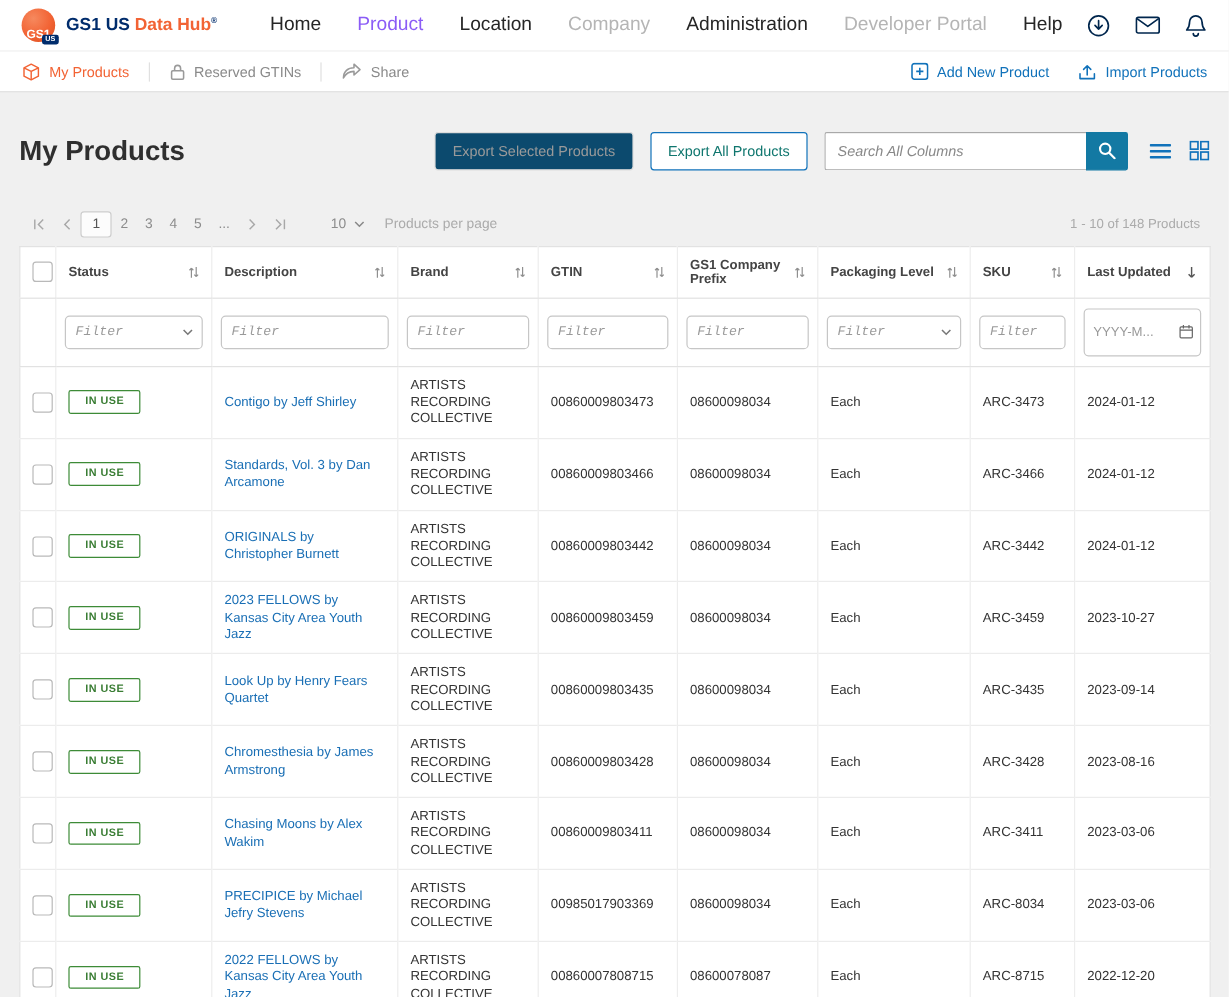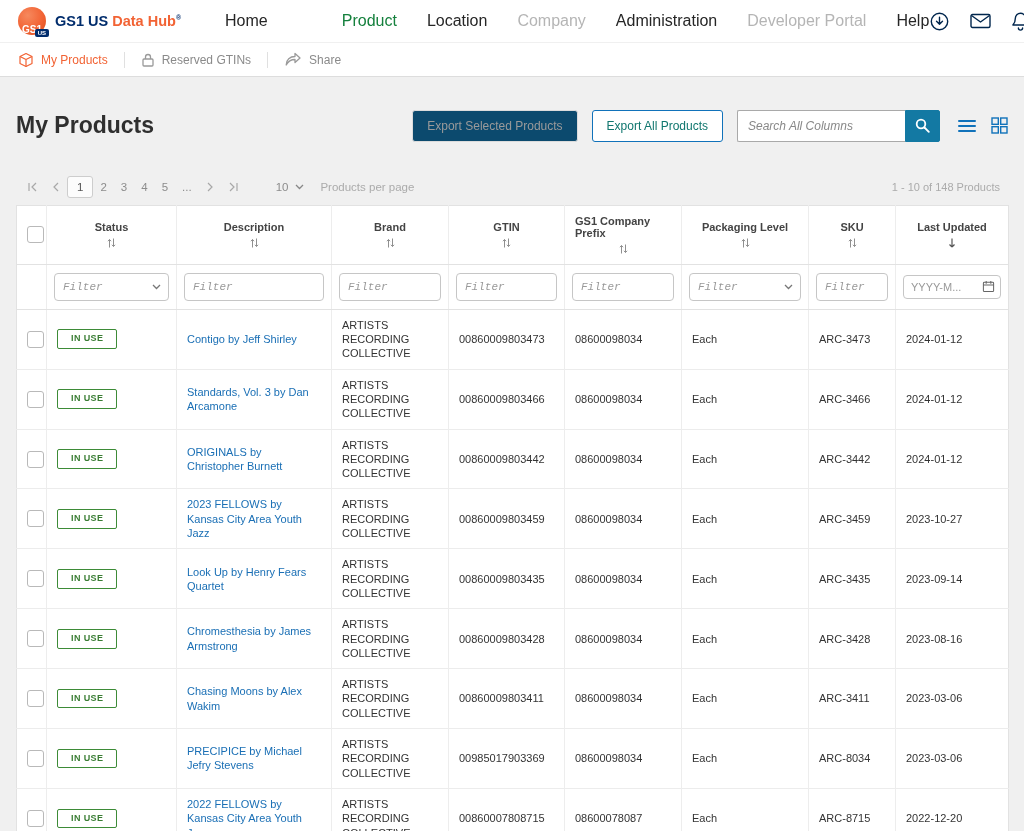--- a/index.html
+++ b/index.html
@@ -31,21 +31,21 @@
     background: #002c6c; color: #fff; font-size: 6px;
     padding: 1px 3px; border-radius: 2px; font-weight: bold;
   }
   .brand { font-size: 14.5px; font-weight: bold; white-space: nowrap; }
   .brand .navy { color: #002c6c; }
   .brand .orange { color: #f26334; }
   .brand sup { font-size: 7px; color: #002c6c; }
 
   .mainnav { display: flex; gap: 30px; margin-left: 44px; font-size: 16px; }
   .nav-item { color: #262626; cursor: pointer; white-space: nowrap; }
-  .nav-item.active { color: #15803d; margin-left: 44px; }
+  .nav-item.active { color: #8b5cf6; }
   .nav-item.disabled { color: #b5b5b5; }
 
   .top-icons { margin-left: auto; display: flex; gap: 20px; align-items: center; }
   .icon-btn { cursor: pointer; display: flex; }
 
   
   .toolbar {
     height: 33px; background: #fff;
     border-top: 1px solid #f0f0f0;
     border-bottom: 1px solid #ddd;
@@ -61,21 +61,21 @@
   
   .content { padding: 0 16px; }
   .page-head { display: flex; align-items: center; padding: 20px 0 14px; }
   .page-title { font-size: 23px; font-weight: bold; color: #2f2f2f; }
   .head-actions { margin-left: auto; display: flex; align-items: center; gap: 14px; }
   .btn { font-size: 12px; padding: 8px 14px; border-radius: 3px; cursor: pointer; white-space: nowrap; font-family: inherit; }
   .btn-export-selected { background: #0c4a6e; color: #9a9a9a; border: 1px solid #dcdcdc; }
   .btn-export-all { background: #fff; color: #0f766e; border: 1px solid #1172ba; }
   .search-group { display: flex; }
   .search-input {
-    width: 168px; height: 32px; border: 1px solid #a9a9a9; border-right: none;
+    width: 218px; height: 32px; border: 1px solid #a9a9a9; border-right: none;
     padding: 0 10px; font-size: 12px; font-family: inherit; color: #555;
     border-radius: 2px 0 0 2px; outline: none; box-sizing: border-box;
   }
   .search-input::placeholder { font-style: italic; color: #888; }
   .search-btn {
     width: 35px; height: 32px; background: #1379a3; border: 1px solid #1379a3;
     display: flex; align-items: center; justify-content: center; cursor: pointer;
     border-radius: 0 2px 2px 0;
   }
   .view-icons { display: flex; gap: 15px; align-items: center; margin-left: 4px; }
@@ -88,32 +88,32 @@
   .page-ellipsis { padding: 4px 7px; color: #8c8c8c; }
   .page-size { margin-left: 30px; display: flex; align-items: center; gap: 7px; color: #8c8c8c; cursor: pointer; }
   .page-size-label { margin-left: 16px; color: #ababab; }
   .range { margin-left: auto; color: #ababab; font-size: 11px; padding-right: 4px; }
 
   
   table { width: 100%; border-collapse: collapse; background: #fff; border: 1px solid #e2e2e2; font-size: 11px; table-layout: fixed; }
   th, td { border-right: 1px solid #ededed; }
   th:last-child, td:last-child { border-right: none; }
   thead th { padding: 9px 10px; text-align: left; color: #444; font-size: 11px; border-bottom: 1px solid #e2e2e2; background: #fff; font-weight: bold; }
-  .th-inner { display: flex; align-items: center; justify-content: space-between; gap: 4px; flex-direction: column; }
+  .th-inner { display: flex; align-items: center; justify-content: space-between; gap: 4px; }
   .filter-row td { padding: 8px 7px; border-bottom: 1px solid #e2e2e2; background: #fff; }
   .filter-box { position: relative; font-family: Liberation Mono, monospace; }
   .filter-input {
     width: 100%; height: 28px; border: 1px solid #c6c6c6; border-radius: 4px;
     padding: 0 8px; font-size: 11px; color: #777; background: #fff;
     font-family: inherit; outline: none; box-sizing: border-box;
   }
   .filter-input::placeholder { color: #999; font-style: italic; }
   .filter-select .filter-input { padding-right: 20px; }
   .chev { position: absolute; right: 8px; top: 50%; transform: translateY(-50%); pointer-events: none; }
-  .date-filter { display: flex; align-items: center; border: 1px solid #c6c6c6; border-radius: 4px; height: 24px; background: #fff; box-sizing: border-box; }
+  .date-filter { display: flex; align-items: center; border: 1px solid #c6c6c6; border-radius: 4px; height: 40px; background: #fff; box-sizing: border-box; }
   .date-input { flex: 1; min-width: 0; border: none; padding: 0 7px; font-size: 11px; color: #888; font-family: inherit; outline: none; background: transparent; }
   .date-input::placeholder { color: #999; }
   .cal-btn { width: 24px; align-self: stretch; display: flex; align-items: center; justify-content: center; cursor: pointer; }
 
   tbody tr { border-bottom: 1px solid #ececec; }
   tbody td { padding: 8px 10px; vertical-align: middle; line-height: 1.3; color: #333; }
   .cell-check, .check-col { text-align: center; }
   .checkbox { display: inline-block; width: 15px; height: 15px; border: 1px solid #b9b9b9; border-radius: 3px; background: #fff; vertical-align: middle; cursor: pointer; }
   .badge {
     display: inline-block; border: 1px solid #3d8b37; color: #3a7d34;
@@ -187,20 +187,40 @@
     <span>Reserved GTINs</span>
   </div>
   <div class="tab-divider"></div>
   <div class="tab">
     <span>
       <svg width="18" height="15" viewBox="0 0 18 15" fill="none" stroke="#9a9a9a" stroke-width="1.3" stroke-linejoin="round">
           <path d="M11 1.5l5 4.5-5 4.5v-3C6.5 7.5 4 9.5 2.2 13 2.2 7.5 6 4.5 11 4.5z"></path>
         </svg>
     </span>
     <span>Share</span>
+  </div>
+  <div class="toolbar-actions">
+    <div class="action-link">
+      <span>
+        <svg width="15" height="15" viewBox="0 0 15 15" fill="none" stroke="#1172ba" stroke-width="1.3">
+            <rect x="1" y="1" width="13" height="13" rx="2"></rect>
+            <path d="M7.5 4.5v6M4.5 7.5h6"></path>
+          </svg>
+      </span>
+      <span>Add New Product</span>
+    </div>
+    <div class="action-link">
+      <span>
+        <svg width="16" height="16" viewBox="0 0 16 16" fill="none" stroke="#1172ba" stroke-width="1.3" stroke-linecap="round" stroke-linejoin="round">
+            <path d="M8 10.5V2.8M8 2.8L5 5.8M8 2.8l3 3"></path>
+            <path d="M2 9.5v4h12v-4"></path>
+          </svg>
+      </span>
+      <span>Import Products</span>
+    </div>
   </div>
 </div>
 
 <div class="content">
 
   <div class="page-head">
     <h1 class="page-title">My Products</h1>
     <div class="head-actions">
       <button class="btn btn-export-selected">Export Selected Products</button>
       <button class="btn btn-export-all">Export All Products</button>

